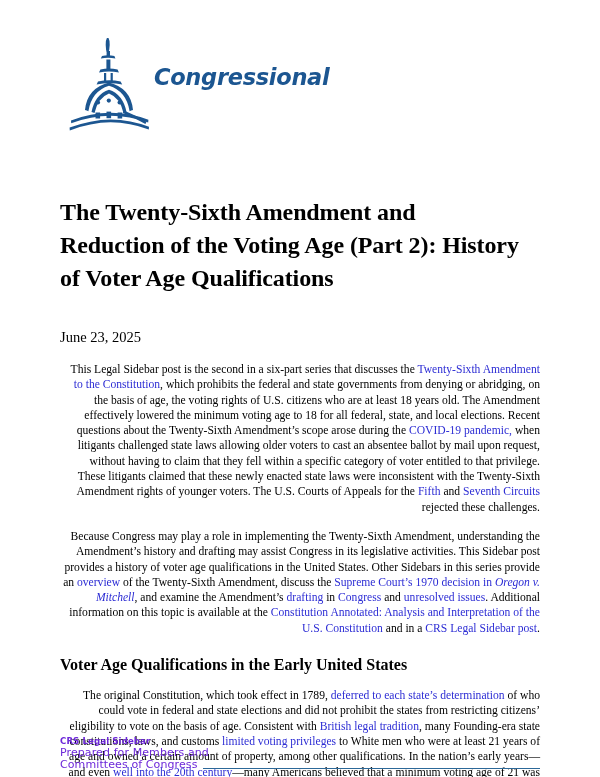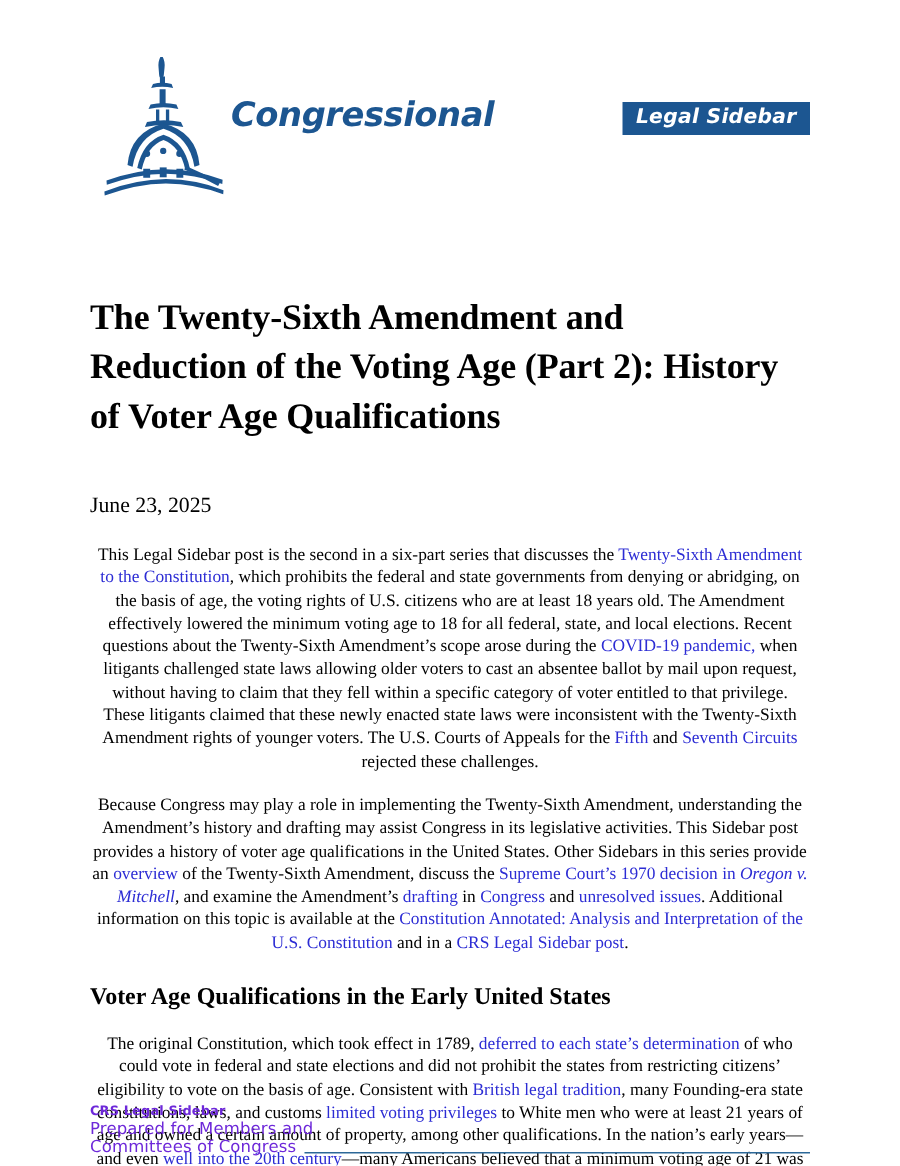--- a/index.html
+++ b/index.html
@@ -101,21 +101,21 @@
   .doc-date {
     font-size: 14.5px;
     line-height: 18px;
     margin: 33px 0 0 0;
   }
 
   
   .body-para {
     font-size: 11.6px;
     line-height: 15.3px;
-    text-align: center;
+    text-align: right;
     margin: 14px 0 0 0;
   }
   .body-para.first { margin-top: 16px; }
   a.lnk, .lnk {
     color: #2c2cd4;
     text-decoration: none;
   }
   .ital { font-style: italic; }
 
   .section-head {
@@ -193,21 +193,20 @@
           <path d="M1.6 91.6 q21 -8 41 -8.2 q20.4 .2 38.4 7.4 l-.2 2.7 q-18.6 -7 -38.2 -7.2 q-19.8 .2 -40.8 8.1 z"></path>
           <path d="M56 74.6 q12 5 22.6 11.2 l-1.2 2.2 q-10.8 -6.2 -22.6 -11 z"></path>
         </g>
       </svg>
     </div>
 
     <div class="logo-words">
       <div class="logo-line">Congressional</div>
     </div>
 
-    <div class="badge">Legal Sidebar</div>
   </div>
 
   <h1 class="doc-title">The Twenty-Sixth Amendment and Reduction of the Voting Age (Part 2): History of Voter Age Qualifications</h1>
 
   <div class="doc-date">June 23, 2025</div>
 
   <p class="body-para first"><span>This Legal Sidebar post is the second in a six-part series that discusses the </span><a class="lnk" href="#">Twenty-Sixth Amendment to the Constitution</a><span>, which prohibits the federal and state governments from denying or abridging, on the basis of age, the voting rights of U.S. citizens who are at least 18 years old. The Amendment effectively lowered the minimum voting age to 18 for all federal, state, and local elections. Recent questions about the Twenty-Sixth Amendment’s scope arose during the </span><a class="lnk" href="#">COVID-19 pandemic,</a><span> when litigants challenged state laws allowing older voters to cast an absentee ballot by mail upon request, without having to claim that they fell within a specific category of voter entitled to that privilege. These litigants claimed that these newly enacted state laws were inconsistent with the Twenty-Sixth Amendment rights of younger voters. The U.S. Courts of Appeals for the </span><a class="lnk" href="#">Fifth</a><span> and </span><a class="lnk" href="#">Seventh Circuits</a><span> rejected these challenges.</span></p>
 
   <p class="body-para"><span>Because Congress may play a role in implementing the Twenty-Sixth Amendment, understanding the Amendment’s history and drafting may assist Congress in its legislative activities. This Sidebar post provides a history of voter age qualifications in the United States. Other Sidebars in this series provide an </span><a class="lnk" href="#">overview</a><span> of the Twenty-Sixth Amendment, discuss the </span><a class="lnk" href="#">Supreme Court’s 1970 decision in </a><a class="lnk ital" href="#">Oregon v. Mitchell</a><span>, and examine the Amendment’s </span><a class="lnk" href="#">drafting</a><span> in </span><a class="lnk" href="#">Congress</a><span> and </span><a class="lnk" href="#">unresolved issues</a><span>. Additional information on this topic is available at the </span><a class="lnk" href="#">Constitution Annotated: Analysis and Interpretation of the U.S. Constitution</a><span> and in a </span><a class="lnk" href="#">CRS Legal Sidebar post</a><span>.</span></p>
 

